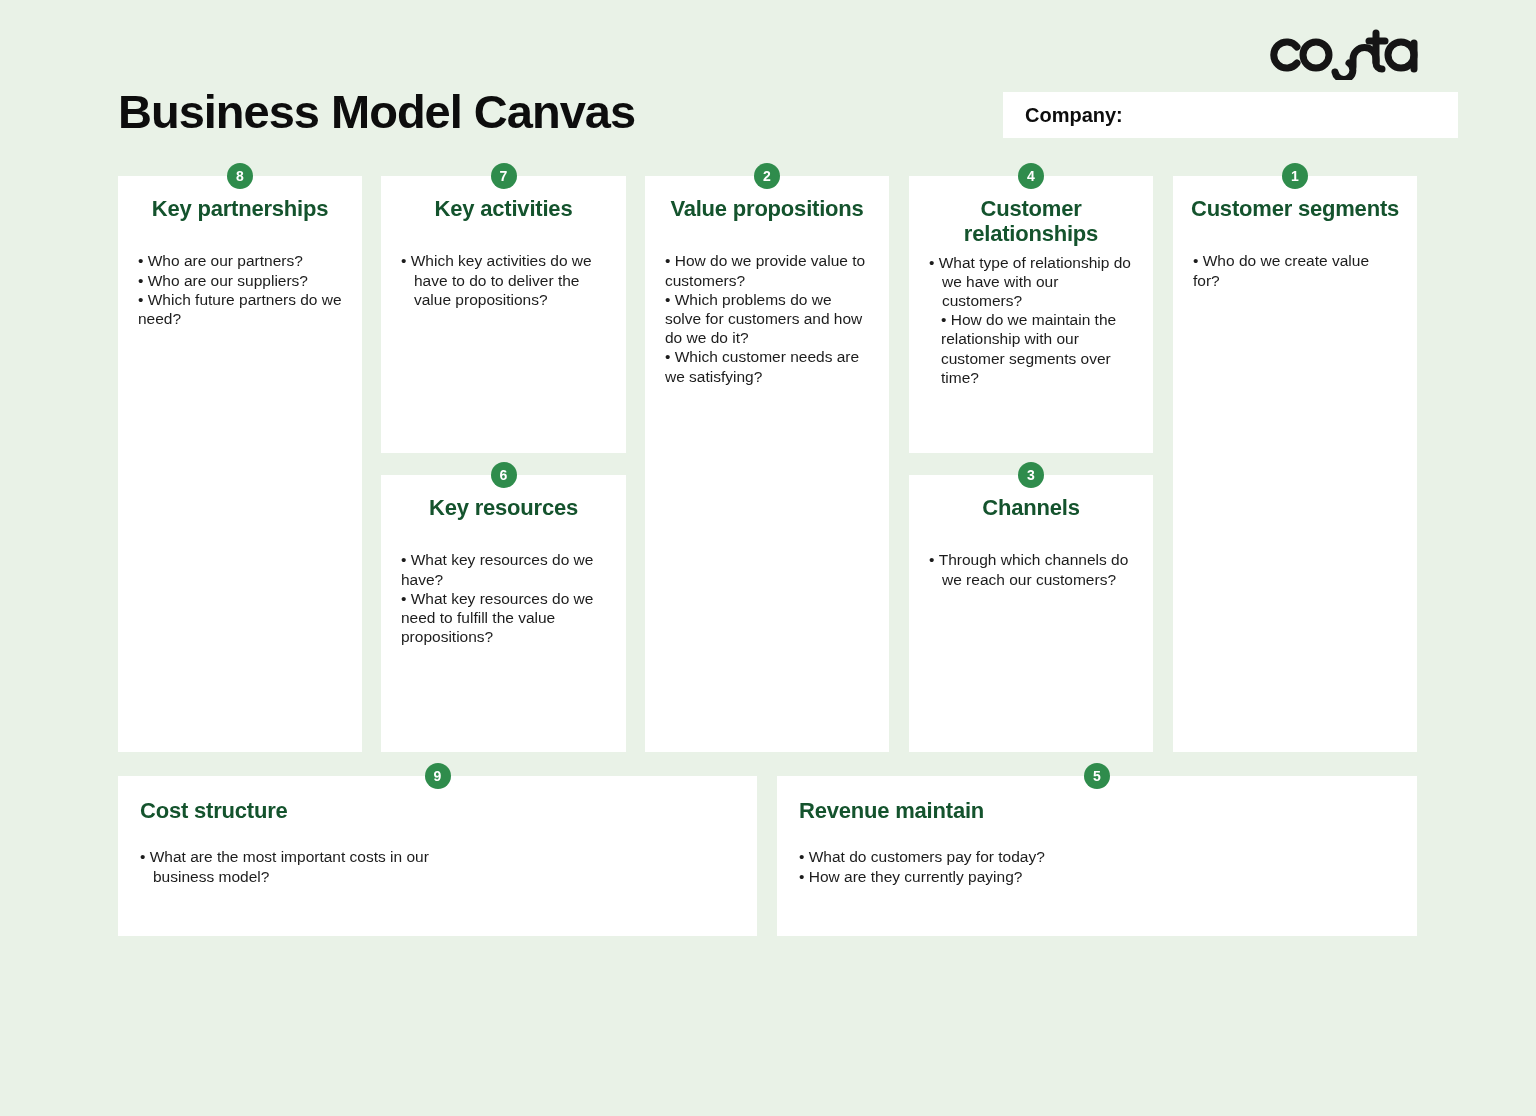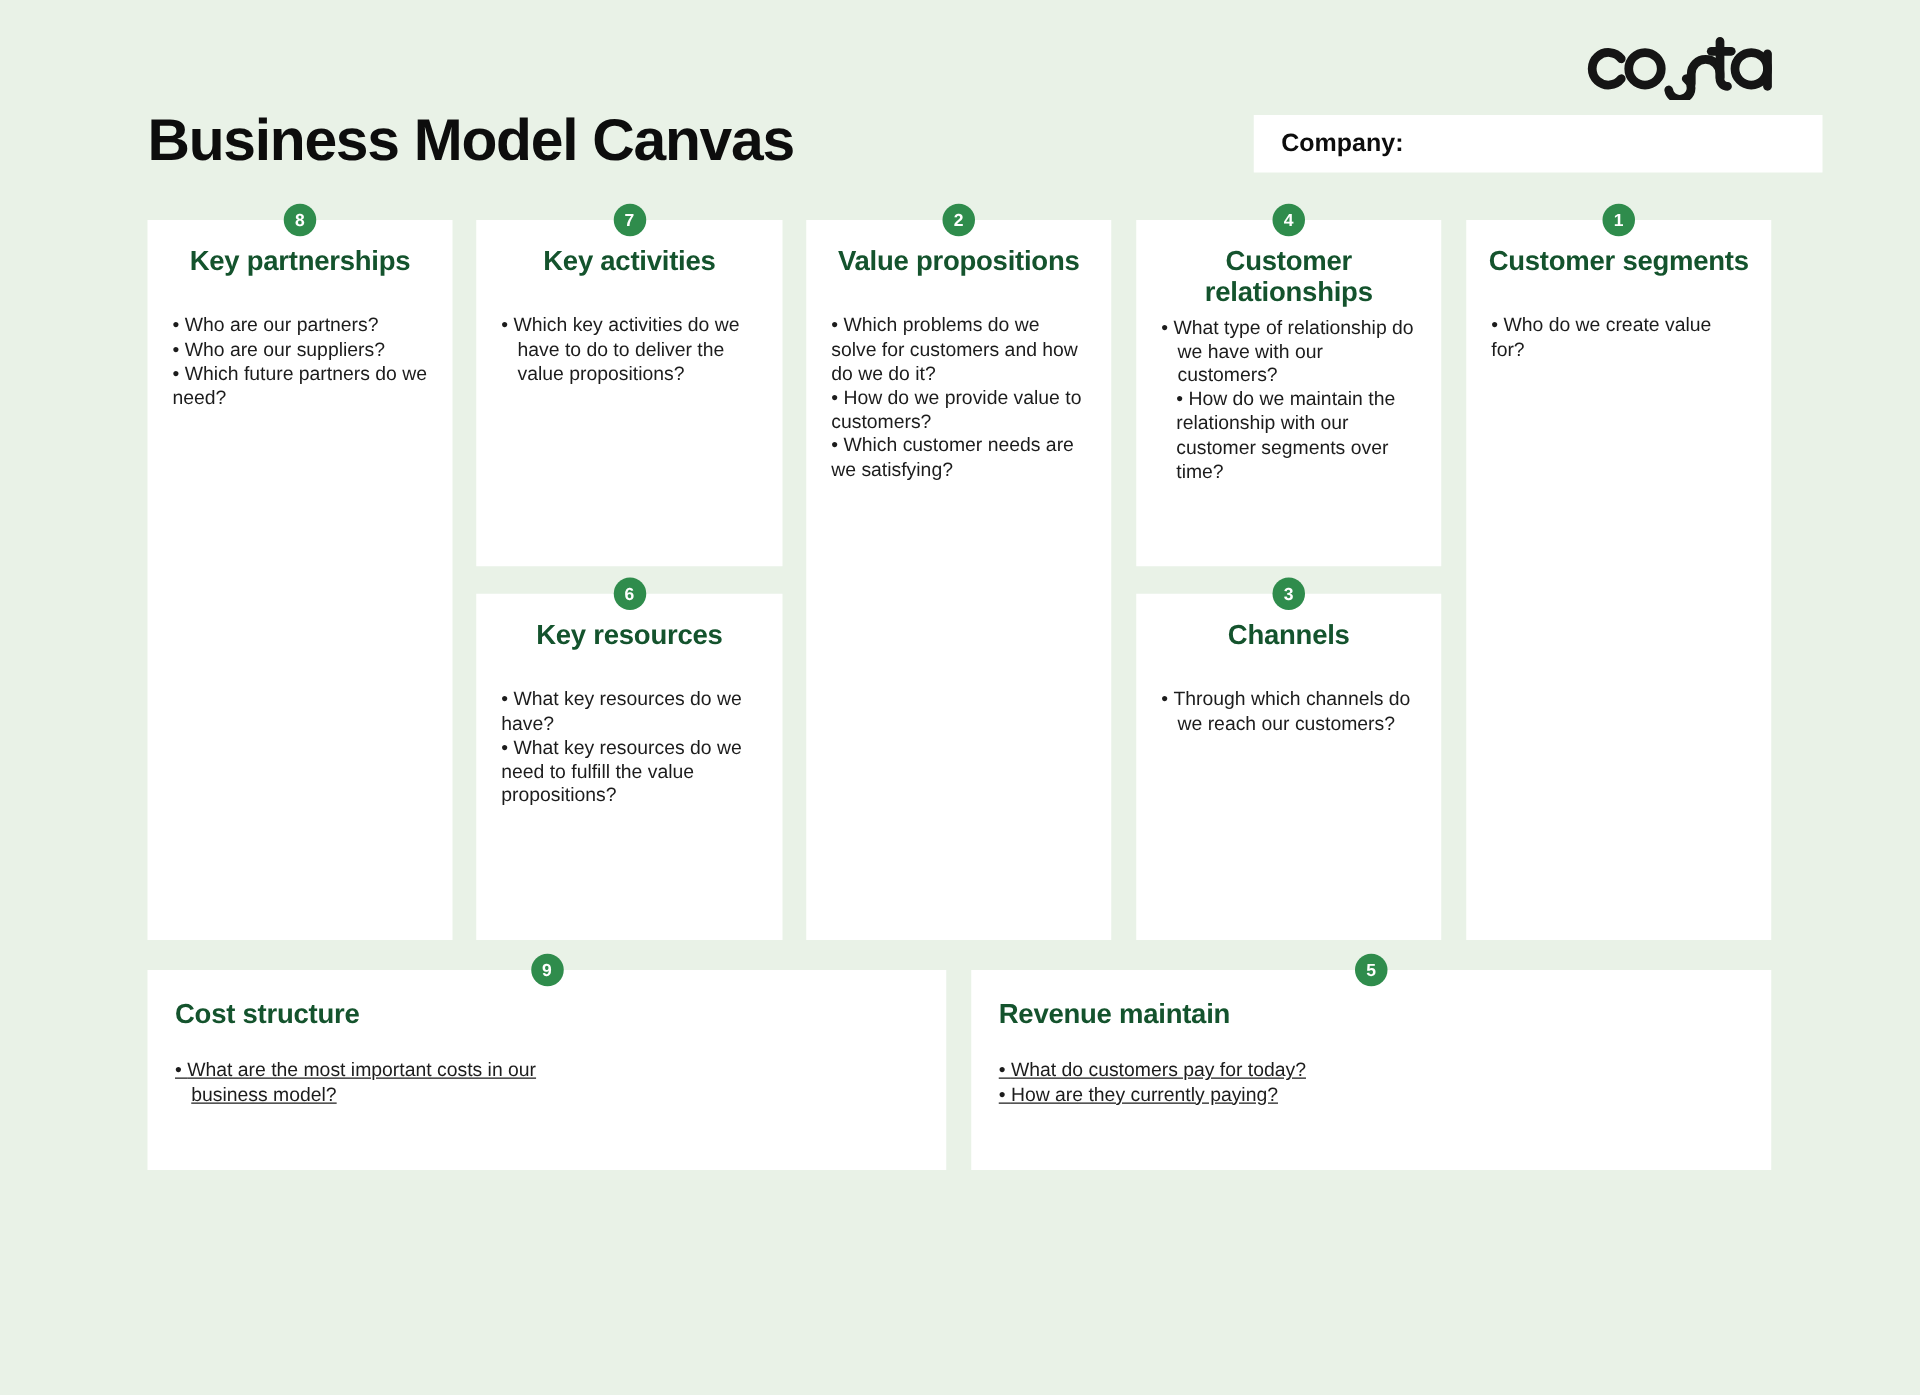--- a/index.html
+++ b/index.html
@@ -33,21 +33,21 @@
     color:#fff;font-size:14px;font-weight:bold;
     display:flex;align-items:center;justify-content:center;
   }
   .card-title{
     margin:20px 12px 0;text-align:center;font-size:22px;font-weight:bold;
     letter-spacing:-0.2px;line-height:1.15;color:#14532d;
   }
   .card-title.left{text-align:left;margin:22px 22px 0;}
   .bullets{margin:30px 20px 0;font-size:15.5px;line-height:1.24;color:var(--body);}
   .bullets.tight{margin-top:6px;}
-  .bullets.wide{margin:24px 22px 0;max-width:330px;text-decoration:underline;}
+  .bullets.wide{margin:24px 22px 0;max-width:330px;}
   .bullet{margin:0;}
   .bullet::before{content:"\2022\00a0";}
   .hang .bullet{padding-left:13px;text-indent:-13px;}
   .bullet.indent{margin-left:12px;padding-left:0;text-indent:0;}
   
   .c-kp{left:118px;top:176px;width:244px;height:576px;}
   .c-ka{left:381px;top:176px;width:245px;height:277px;}
   .c-kr{left:381px;top:475px;width:245px;height:277px;}
   .c-vp{left:645px;top:176px;width:244px;height:576px;}
   .c-cr{left:909px;top:176px;width:244px;height:277px;}
@@ -106,22 +106,22 @@
     <div class="bullets">
       <p class="bullet">What key resources do we have?</p>
       <p class="bullet">What key resources do we need to fulfill the value propositions?</p>
     </div>
   </section>
 
   <section class="card c-vp">
     <div class="badge">2</div>
     <h2 class="card-title">Value propositions</h2>
     <div class="bullets">
+      <p class="bullet">How do we provide value to customers?</p>
       <p class="bullet">Which problems do we solve for customers and how do we do it?</p>
-      <p class="bullet">How do we provide value to customers?</p>
       <p class="bullet">Which customer needs are we satisfying?</p>
     </div>
   </section>
 
   <section class="card c-cr">
     <div class="badge">4</div>
     <h2 class="card-title">Customer relationships</h2>
     <div class="bullets hang tight">
       <p class="bullet">What type of relationship do we have with our customers?</p>
       <p class="bullet indent">How do we maintain the relationship with our customer segments over time?</p>

